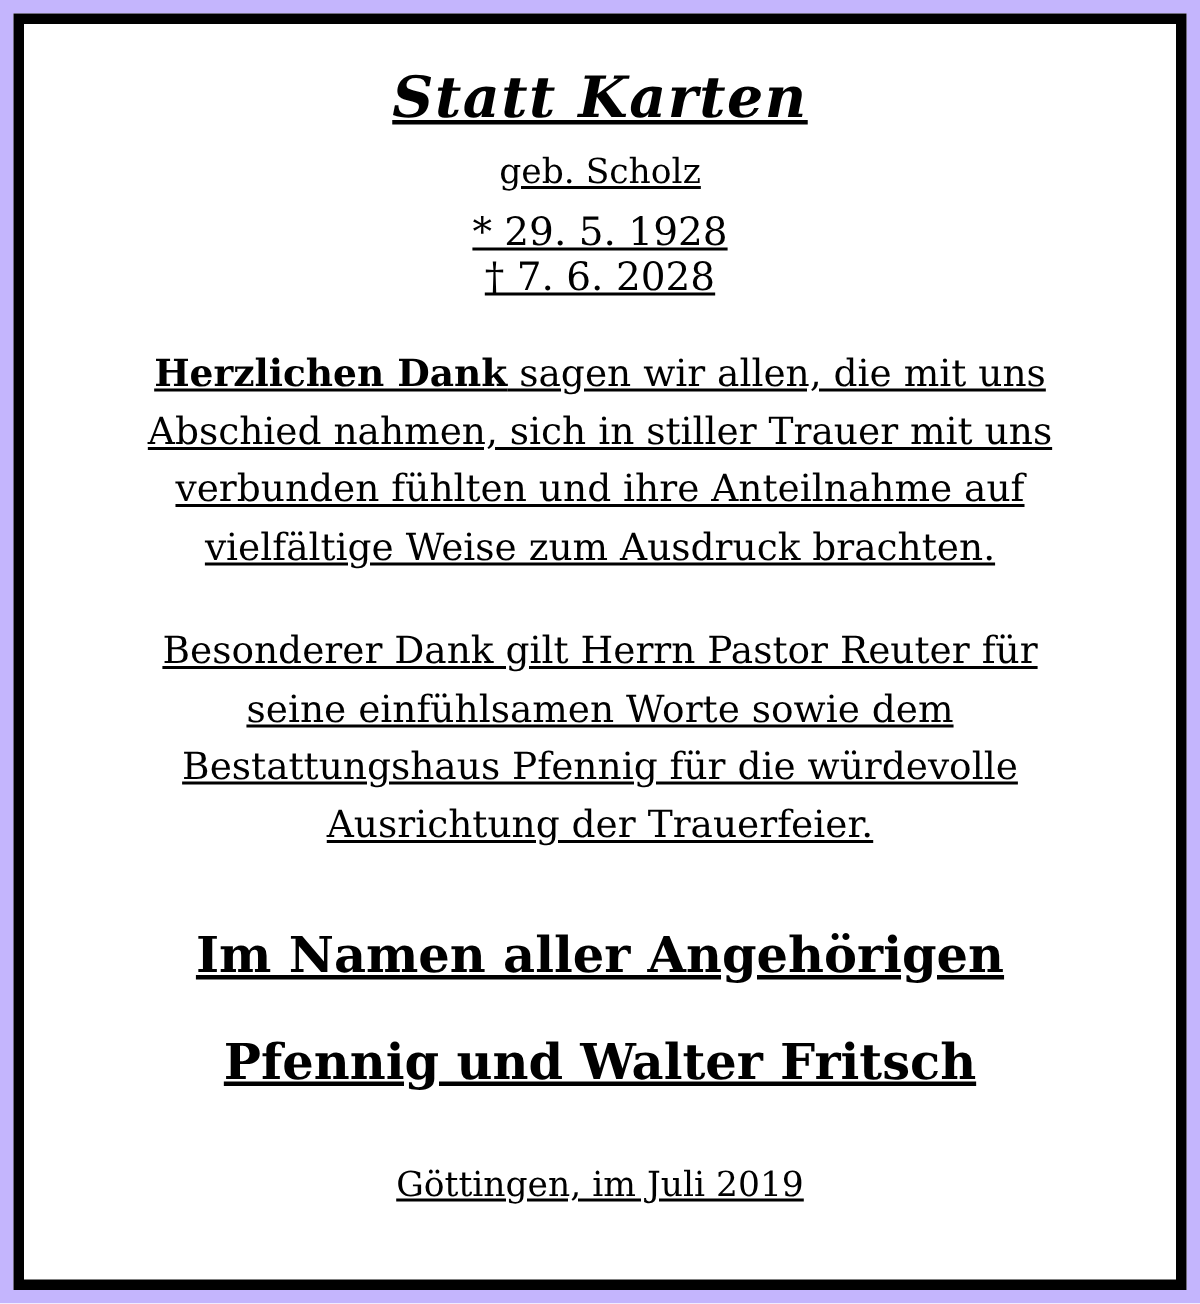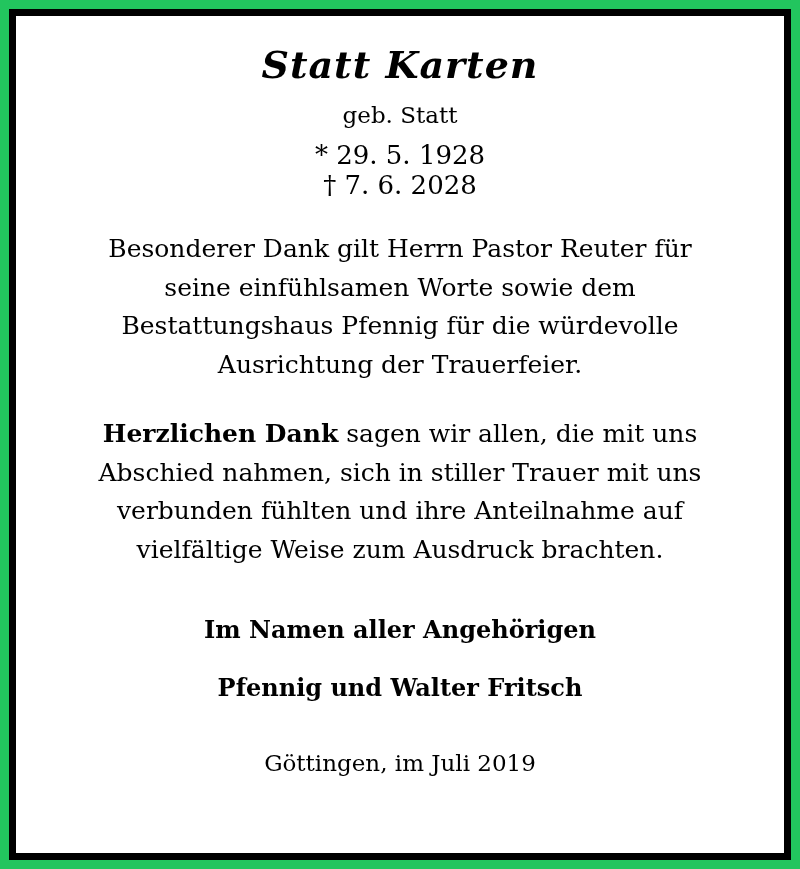--- a/index.html
+++ b/index.html
@@ -13,21 +13,22 @@
     font-family: "DejaVu Serif", serif;
     color: #000000;
     overflow: hidden;
   }
 
   .notice {
     box-sizing: border-box;
     width: 800px;
     height: 869px;
     padding: 9px;          
-    background: #22c55e;
+    background: #c4b5fd;
+    text-decoration: underline;
   }
 
   .frame {
     box-sizing: border-box;
     width: 100%;
     height: 100%;
     border: 7px solid #000000;
     background: #ffffff;
     padding: 22px 38px 18px 38px;
     display: flex;
@@ -84,21 +85,21 @@
     font-weight: 700;
   }
 
   .paragraph.second {
     margin-top: 30px;
   }
 
   .closing {
     font-family: "DejaVu Serif", serif;
     font-weight: 700;
-    font-size: 24px;
+    font-size: 33px;
     line-height: 1.5;
     margin-top: 42px;
   }
 
   .closing .signers {
     margin-top: 22px;
   }
 
   .place-date {
     font-family: "DejaVu Serif", serif;
@@ -109,32 +110,32 @@
 </style>
 </head>
 <body>
 
 <div class="notice">
   <div class="frame">
 
     <div class="statt-karten">Statt Karten</div>
 
 
-    <div class="maiden">geb. Statt</div>
+    <div class="maiden">geb. Scholz</div>
 
     <div class="dates">
       <span>* 29. 5. 1928</span>
       <span>† 7. 6. 2028</span>
     </div>
 
-    <div class="paragraph second">Besonderer Dank gilt Herrn Pastor Reuter für seine einfühlsamen Worte sowie dem Bestattungshaus Pfennig für die würdevolle Ausrichtung der Trauerfeier.</div>
-
     <div class="paragraph">
       <span class="lead">Herzlichen Dank</span><span> sagen wir allen, die mit uns Abschied nahmen, sich in stiller Trauer mit uns verbunden fühlten und ihre Anteilnahme auf vielfältige Weise zum Ausdruck brachten.</span>
     </div>
+
+    <div class="paragraph second">Besonderer Dank gilt Herrn Pastor Reuter für seine einfühlsamen Worte sowie dem Bestattungshaus Pfennig für die würdevolle Ausrichtung der Trauerfeier.</div>
 
     <div class="closing">
       <div>Im Namen aller Angehörigen</div>
       <div class="signers">Pfennig und Walter Fritsch</div>
     </div>
 
     <div class="place-date">Göttingen, im Juli 2019</div>
 
   </div>
 </div>

